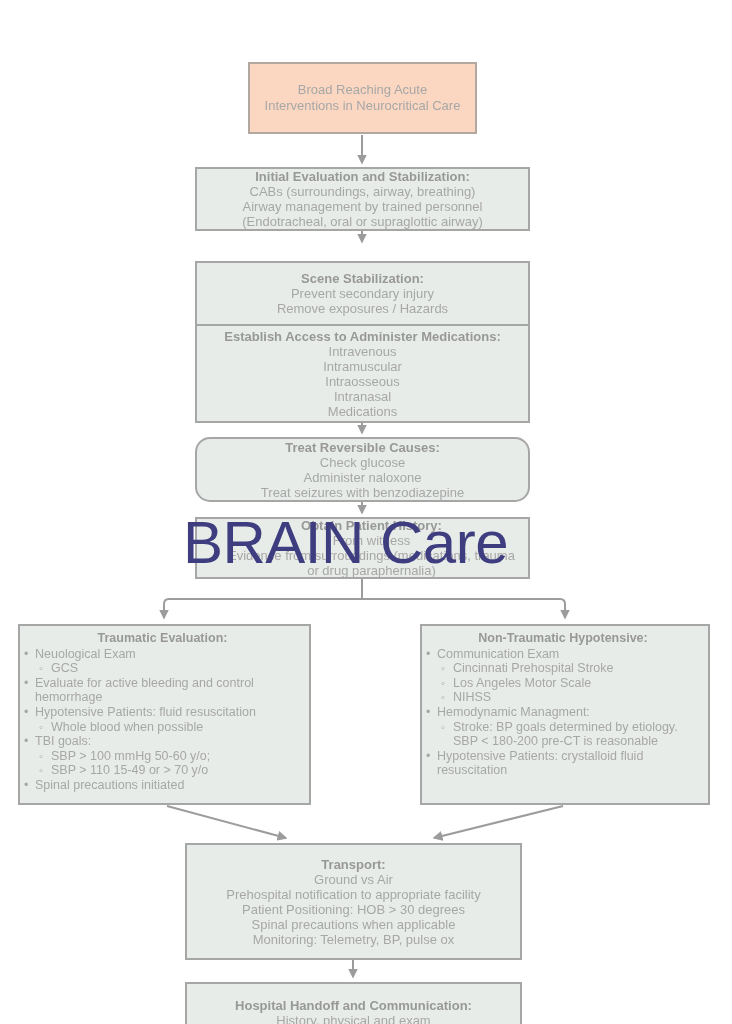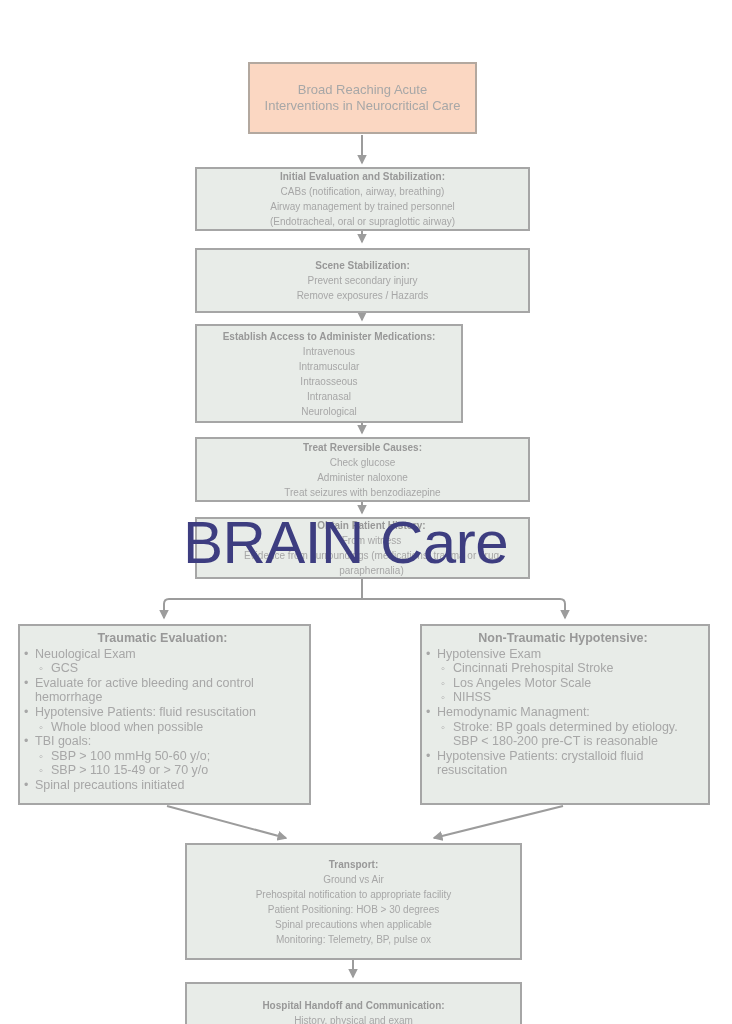--- a/index.html
+++ b/index.html
@@ -2,21 +2,21 @@
 <html><head>
 <meta charset="utf-8">
 <style>
   html,body{margin:0;padding:0;background:#ffffff;}
   body{font-family:"Liberation Sans","DejaVu Sans",sans-serif;}
   .canvas{position:relative;width:732px;height:1024px;background:#ffffff;overflow:hidden;margin-top:40px;}
 
   svg.connectors{position:absolute;left:0;top:0;width:732px;height:1024px;pointer-events:none;}
 
   .box{position:absolute;box-sizing:border-box;background:#e8ece8;border:2px solid #a6a6a6;
-       color:#a7a7a7;font-size:10px;line-height:15px;text-align:center;
+       color:#a7a7a7;font-size:13px;line-height:15px;text-align:center;
        display:flex;flex-direction:column;justify-content:center;padding:2px 6px;}
   .box .hdr{font-weight:bold;color:#989898;}
   .box .ln{color:#a7a7a7;}
 
   .box.title-box{background:#fbd7c2;border:2px solid #b3a89f;color:#a09a93;
        font-size:13px;line-height:16px;padding:4px 14px;}
 
   .box.eval{justify-content:flex-start;text-align:left;padding:5px 8px 4px 4px;
        font-size:12.5px;line-height:14.6px;}
   .box.eval .hdr{text-align:center;margin-bottom:1px;}
@@ -54,41 +54,41 @@
       <path d="M353,920 L353,937" marker-end="url(#ah)"></path>
     </g>
   </svg>
 
   <div class="box title-box" style="left:248px;top:22px;width:229px;height:72px;">
     <div class="ln">Broad Reaching Acute Interventions in Neurocritical Care</div>
   </div>
 
   <div class="box" style="left:195px;top:127px;width:335px;height:64px;">
     <div class="hdr">Initial Evaluation and Stabilization:</div>
-    <div class="ln">CABs (notification, airway, breathing)</div>
+    <div class="ln">CABs (surroundings, airway, breathing)</div>
     <div class="ln">Airway management by trained personnel</div>
     <div class="ln">(Endotracheal, oral or supraglottic airway)</div>
   </div>
 
-  <div class="box" style="left:195px;top:208px;width:335px;height:65px;">
+  <div class="box" style="left:195px;top:221px;width:335px;height:65px;">
     <div class="hdr">Scene Stabilization:</div>
     <div class="ln">Prevent secondary injury</div>
     <div class="ln">Remove exposures / Hazards</div>
   </div>
 
-  <div class="box" style="left:195px;top:284px;width:268px;height:99px;">
+  <div class="box" style="left:195px;top:284px;width:335px;height:99px;">
     <div class="hdr">Establish Access to Administer Medications:</div>
     <div class="ln">Intravenous</div>
     <div class="ln">Intramuscular</div>
     <div class="ln">Intraosseous</div>
     <div class="ln">Intranasal</div>
-    <div class="ln">Neurological</div>
+    <div class="ln">Medications</div>
   </div>
 
-  <div class="box" style="left:195px;top:397px;width:335px;height:65px;">
+  <div class="box" style="left:195px;top:397px;width:335px;height:65px;border-radius:15px;">
     <div class="hdr">Treat Reversible Causes:</div>
     <div class="ln">Check glucose</div>
     <div class="ln">Administer naloxone</div>
     <div class="ln">Treat seizures with benzodiazepine</div>
   </div>
 
   <div class="box" style="left:195px;top:477px;width:335px;height:62px;padding-left:24px;">
     <div class="hdr">Obtain Patient History:</div>
     <div class="ln">From witness</div>
     <div class="ln">Evidence from surroundings (medications, trauma or drug paraphernalia)</div>
@@ -131,21 +131,21 @@
     <div class="li lv1">
         <span class="blt">•</span>
         <span class="txt">Spinal precautions initiated</span>
       </div>
   </div>
 
   <div class="box eval" style="left:420px;top:584px;width:290px;height:181px;">
     <div class="hdr">Non-Traumatic Hypotensive:</div>
     <div class="li lv1">
         <span class="blt">•</span>
-        <span class="txt">Hypotensive Exam</span>
+        <span class="txt">Communication Exam</span>
       </div>
     <div class="li lv2">
         <span class="blt">◦</span>
         <span class="txt">Cincinnati Prehospital Stroke</span>
       </div>
     <div class="li lv2">
         <span class="blt">◦</span>
         <span class="txt">Los Angeles Motor Scale</span>
       </div>
     <div class="li lv2">

